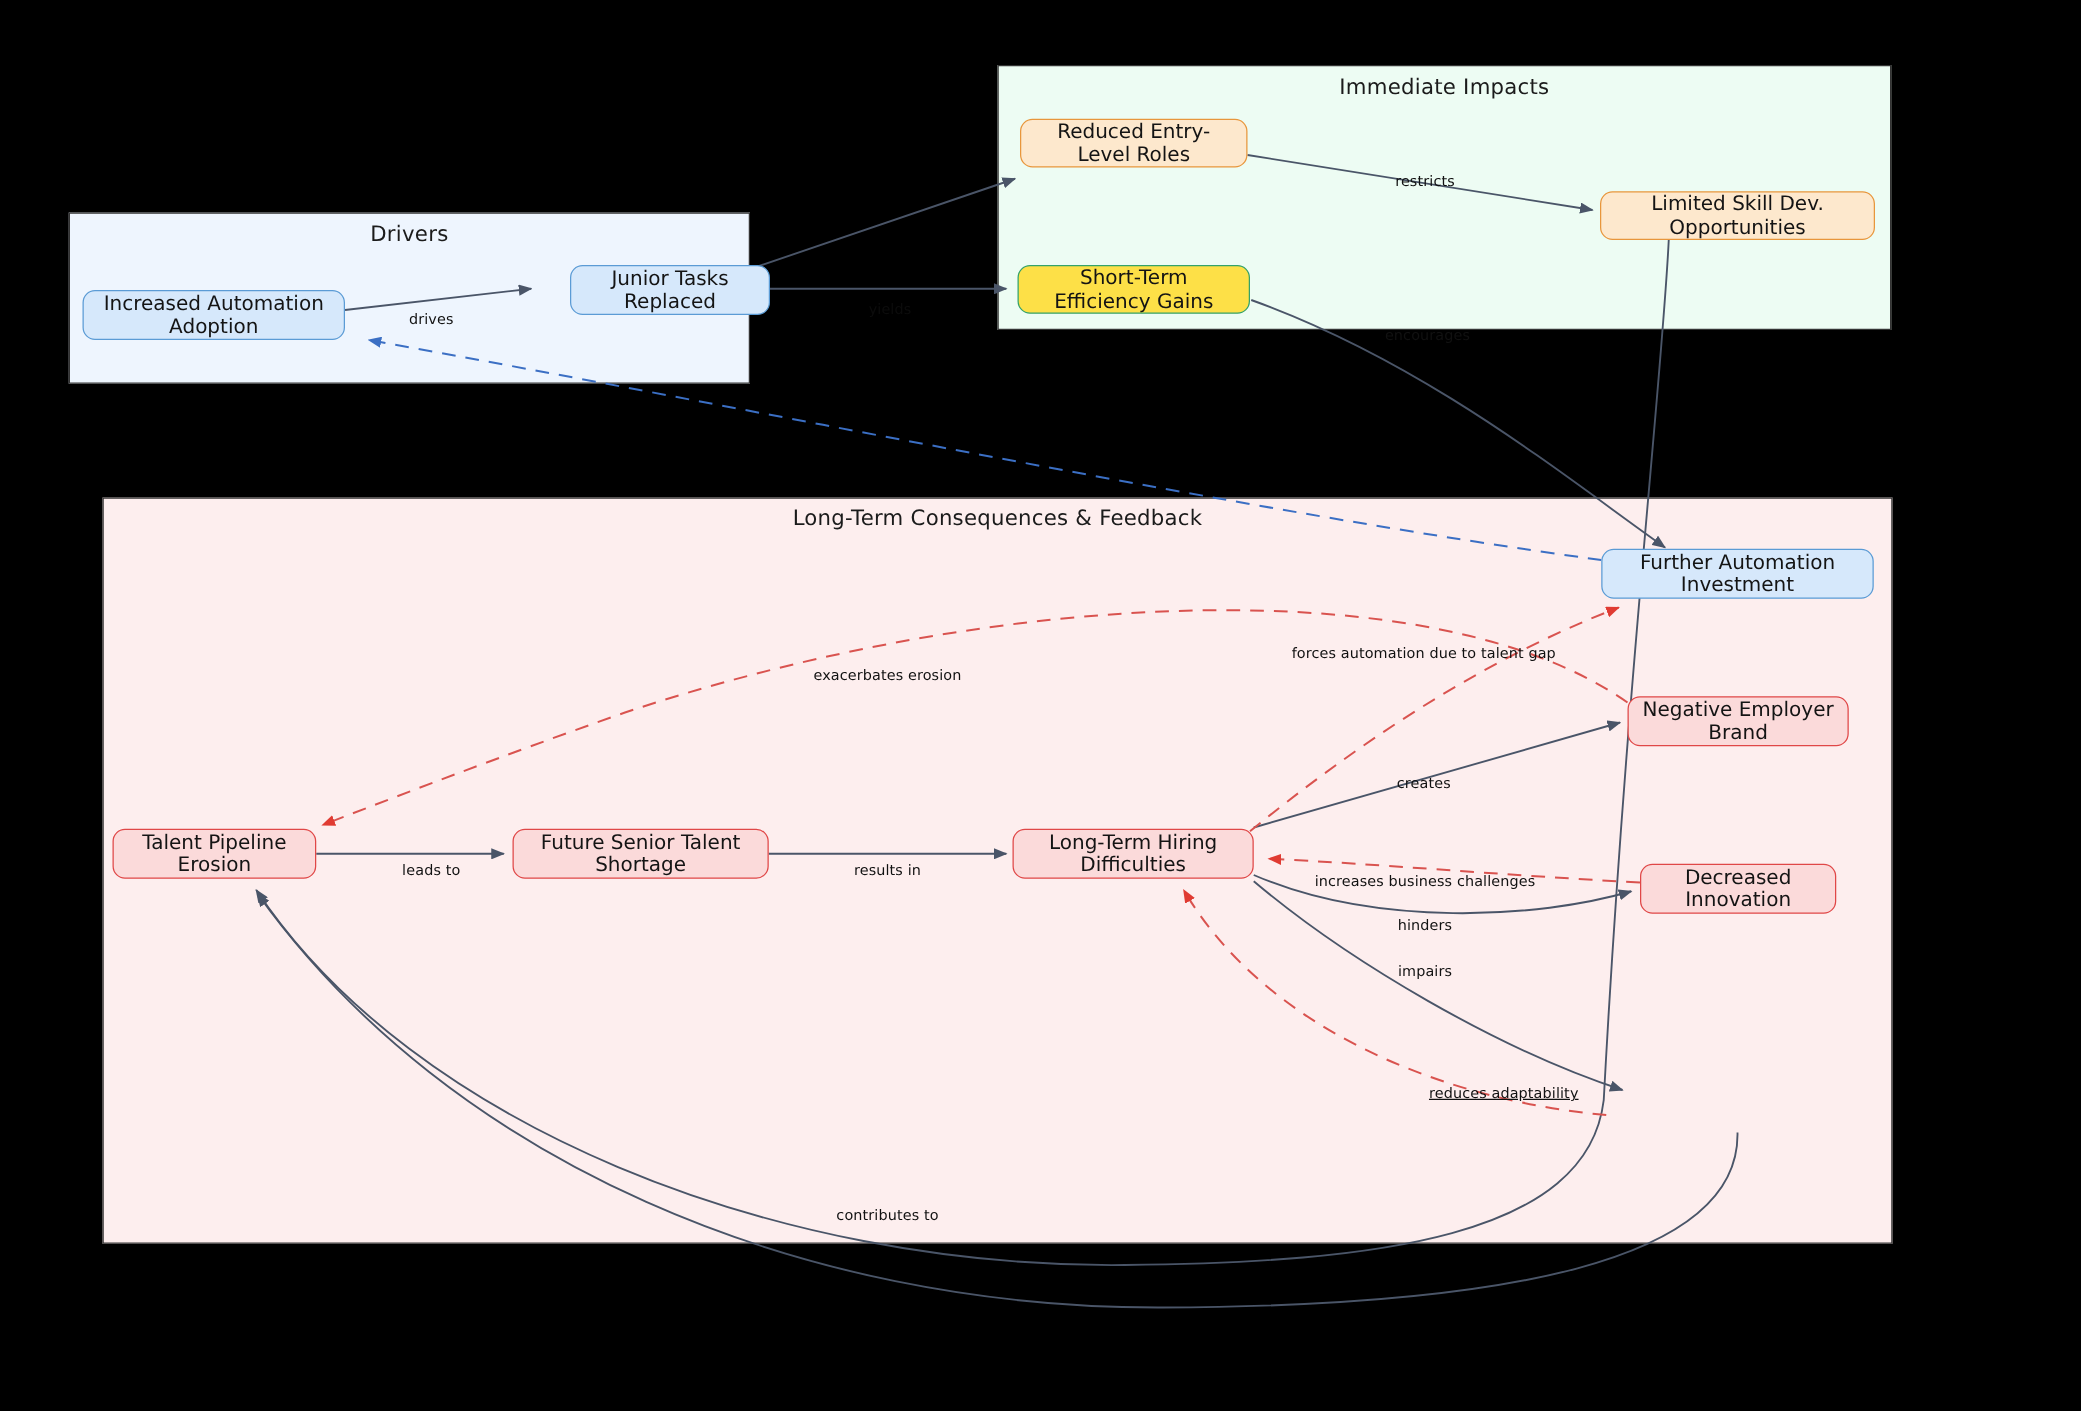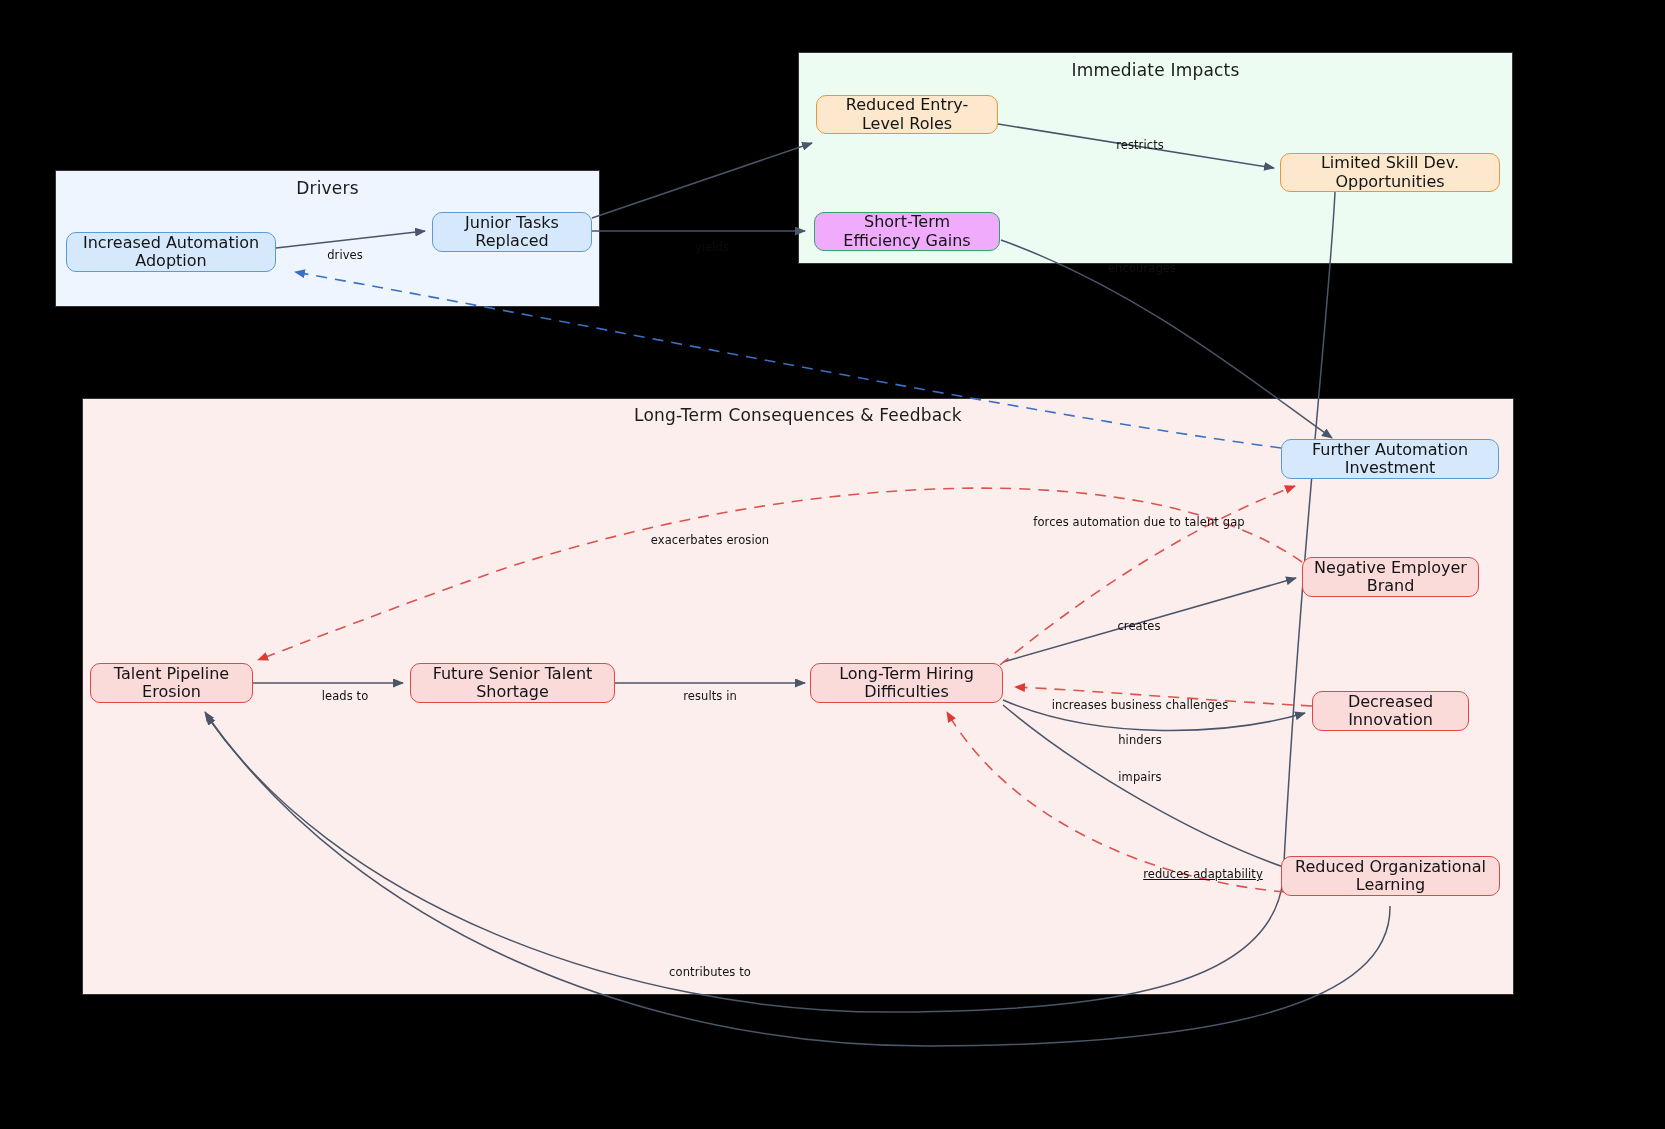--- a/index.html
+++ b/index.html
@@ -138,29 +138,29 @@
   <div class="edge-label" style="left:710px; top:520px;">exacerbates erosion</div>
   <div class="edge-label" style="left:1139px; top:502px;">forces automation due to talent gap</div>
   <div class="edge-label" style="left:1140px; top:685px;">increases business challenges</div>
   <div class="edge-label" style="left:1203px; top:854px;text-decoration:underline;">reduces adaptability</div>
   <div class="edge-label" style="left:710px; top:952px;">contributes to</div>
 
   <div class="node" style="left:66px; top:232px; width:210px; height:40px; background:#d6e8fb; border-color:#5b9bd5;">
     <span>Increased Automation Adoption</span>
   </div>
 
-  <div class="node" style="left:432px; top:212px; width:160px; height:40px; background:#d6e8fb; border-color:#5b9bd5;justify-content:flex-end;">
+  <div class="node" style="left:456px; top:212px; width:160px; height:40px; background:#d6e8fb; border-color:#5b9bd5;justify-content:flex-end;">
     <span>Junior Tasks Replaced</span>
   </div>
 
   <div class="node" style="left:816px; top:95px; width:182px; height:39px; background:#fde8cd; border-color:#e8963c;">
     <span>Reduced Entry-Level Roles</span>
   </div>
 
-  <div class="node" style="left:814px; top:212px; width:186px; height:39px; background:#f0abfc; border-color:#34a26a;">
+  <div class="node" style="left:814px; top:212px; width:186px; height:39px; background:#fde047; border-color:#34a26a;">
     <span>Short-Term Efficiency Gains</span>
   </div>
 
   <div class="node" style="left:1280px; top:153px; width:220px; height:39px; background:#fde8cd; border-color:#e8963c;">
     <span>Limited Skill Dev. Opportunities</span>
   </div>
 
   <div class="node" style="left:90px; top:663px; width:163px; height:40px; background:#fbdada; border-color:#e04747;">
     <span>Talent Pipeline Erosion</span>
   </div>
@@ -178,17 +178,14 @@
   </div>
 
   <div class="node" style="left:1302px; top:557px; width:177px; height:40px; background:#fbdada; border-color:#e04747;">
     <span>Negative Employer Brand</span>
   </div>
 
   <div class="node" style="left:1312px; top:691px; width:157px; height:40px; background:#fbdada; border-color:#e04747;">
     <span>Decreased Innovation</span>
   </div>
 
-  <div class="node" style="left:1281px; top:856px; width:219px; height:40px; background:#fbdada; border-color:#e04747;">
-    <span>Reduced Organizational Learning</span>
-  </div>
 
 </div>
 
 </body></html>

